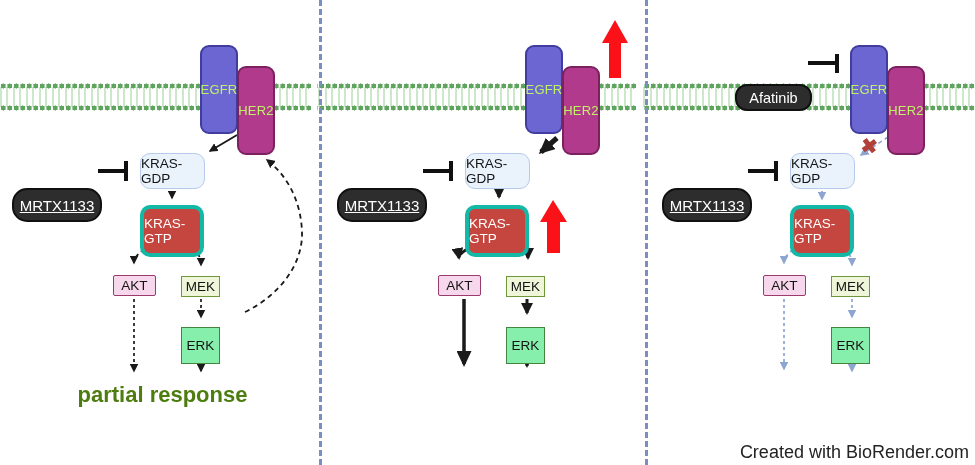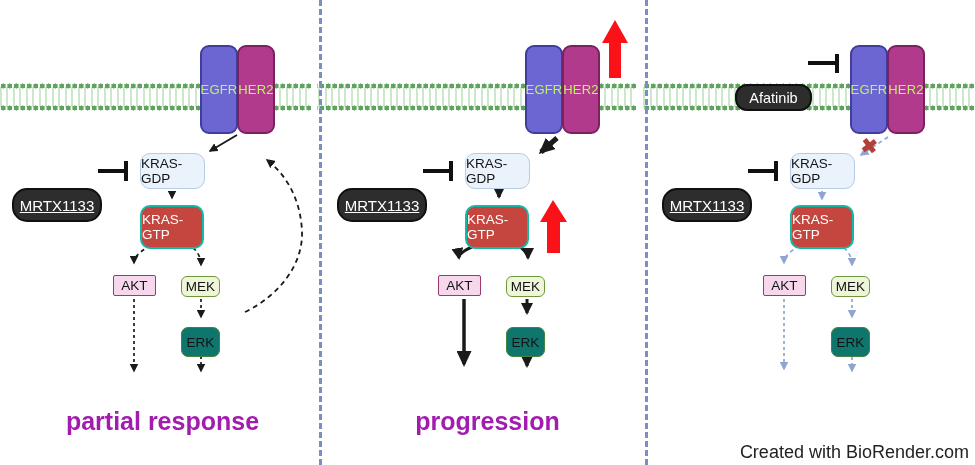--- a/index.html
+++ b/index.html
@@ -25,41 +25,41 @@
   .divider{position:absolute;top:0;bottom:0;width:0;border-left:3px dashed #7b8ec2;z-index:6;}
   
   .panel{position:absolute;top:0;width:325px;height:465px;z-index:3;}
   .panel svg.arrows{position:absolute;left:0;top:0;width:325px;height:465px;pointer-events:none;}
   .receptor{
     position:absolute;top:45px;width:34px;height:85px;border-radius:9px;
     display:flex;align-items:center;justify-content:center;
     color:#bef264;font-size:13px;z-index:4;letter-spacing:.2px;
   }
   .receptor.egfr{left:200px;background:#6c66d2;border:2px solid #413d9e;}
-  .receptor.her2{left:237px;background:#b13a8c;border:2px solid #7c2160;}
+  .receptor.her2{left:237px;background:#b13a8c;border:2px solid #7c2160;margin-top:21px;}
   .drug{
     position:absolute;background:#2d2d2d;border:2px solid #101010;border-radius:15px;
     color:#fff;display:flex;align-items:center;justify-content:center;
     font-size:15px;font-weight:500;z-index:4;margin-top:32px;
   }
   .drug.mrtx{left:12px;top:156px;width:86px;height:30px;text-decoration:underline;}
   .drug.afatinib{left:85px;top:52px;width:73px;height:23px;border-radius:12px;font-size:14.5px;}
   .tbar{position:absolute;background:#101010;z-index:3;}
   .node{
     position:absolute;display:flex;align-items:center;justify-content:center;
     font-size:13.5px;color:#141414;z-index:4;box-sizing:border-box;
   }
   .node.gdp{left:140px;top:153px;width:65px;height:36px;border-radius:10px;background:#eaf2fc;border:1.5px solid #b5cbe9;}
-  .node.gtp{left:140px;top:205px;width:64px;height:44px;border-radius:10px;background:#c5463e;border:2px solid #14b8a6;color:#fff;}
+  .node.gtp{left:140px;top:205px;width:64px;height:52px;border-radius:10px;background:#c5463e;border:4px solid #14b8a6;color:#fff;}
   .node.akt{left:113px;top:275px;width:43px;height:21px;border-radius:2px;background:#f7d7eb;border:1.5px solid #9b3a6e;}
-  .node.mek{left:181px;top:276px;width:39px;height:21px;border-radius:6px;background:#eef5d9;border:1.5px solid #70963c;}
-  .node.erk{left:181px;top:327px;width:39px;height:30px;border-radius:7px;background:#0f766e;border:1.5px solid #468340;}
+  .node.mek{left:181px;top:276px;width:39px;height:21px;border-radius:0;background:#eef5d9;border:1.5px solid #70963c;}
+  .node.erk{left:181px;top:327px;width:39px;height:37px;border-radius:0;background:#86efac;border:1.5px solid #468340;}
   .panel-label{
-    position:absolute;left:0;top:407px;width:325px;text-align:center;
-    font-size:25px;font-weight:700;color:#a21caf;z-index:4;
+    position:absolute;left:0;top:382px;width:325px;text-align:center;
+    font-size:22px;font-weight:700;color:#4d7c0f;z-index:4;
   }
   .blocked-x{
     position:absolute;left:211px;top:134px;color:#b2403a;font-size:20px;font-weight:700;
     transform:rotate(8deg);z-index:5;
   }
   .watermark{
     position:absolute;right:6px;top:442px;font-size:18px;color:#232323;z-index:6;
   }
 </style>
 </head>
@@ -130,21 +130,20 @@
     <div class="receptor egfr">EGFR</div>
     <div class="receptor her2">HER2</div>
     <div class="drug mrtx">MRTX1133</div>
     <div class="tbar" style="left:98px;top:169px;width:27px;height:3.5px"></div>
     <div class="tbar" style="left:124px;top:161px;width:3.5px;height:20px"></div>
     <div class="node gdp">KRAS-GDP</div>
     <div class="node gtp">KRAS-GTP</div>
     <div class="node akt">AKT</div>
     <div class="node mek">MEK</div>
     <div class="node erk">ERK</div>
-    <div class="panel-label">progression</div>
   </div>
 
   <div class="panel" style="left:650px">
     <svg class="arrows" viewBox="0 0 325 465">
       <defs>
         <marker id="m3" markerUnits="userSpaceOnUse" markerWidth="9" markerHeight="9" refX="7.5" refY="4.5" orient="auto">
           <path d="M0,0 L9,4.5 L0,9 z" fill="#8ea5d2"></path>
         </marker>
       </defs>
       <path d="M238,137 L211,155" stroke="#8ea5d2" stroke-width="1.7" stroke-dasharray="4 3.5" fill="none" marker-end="url(#m3)"></path>

